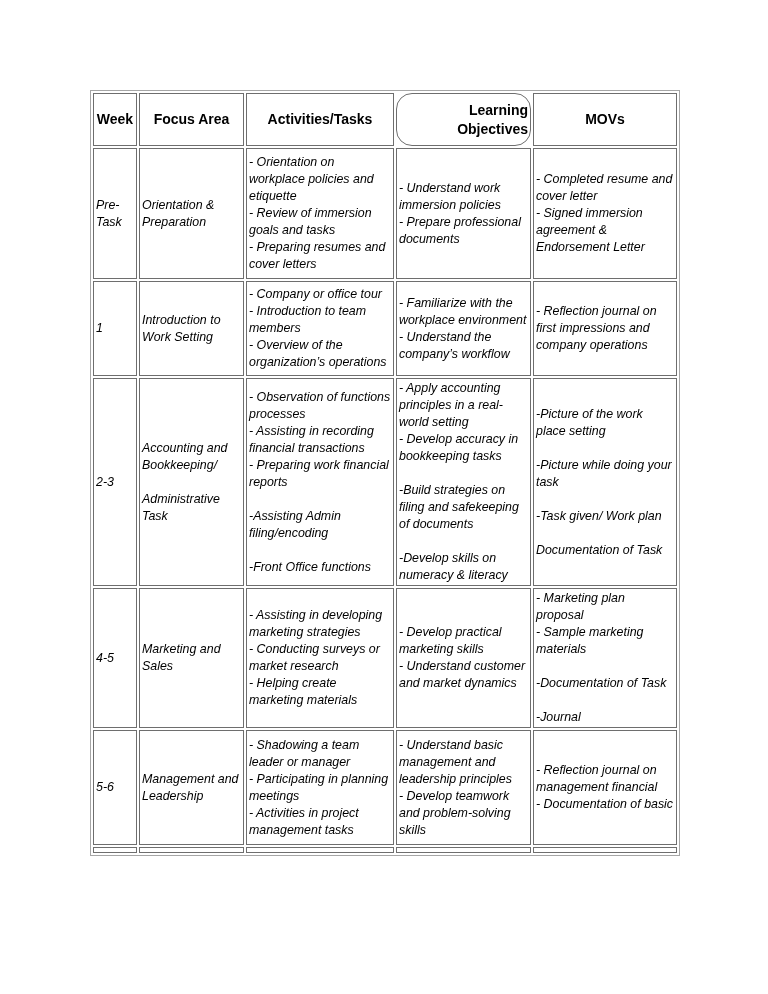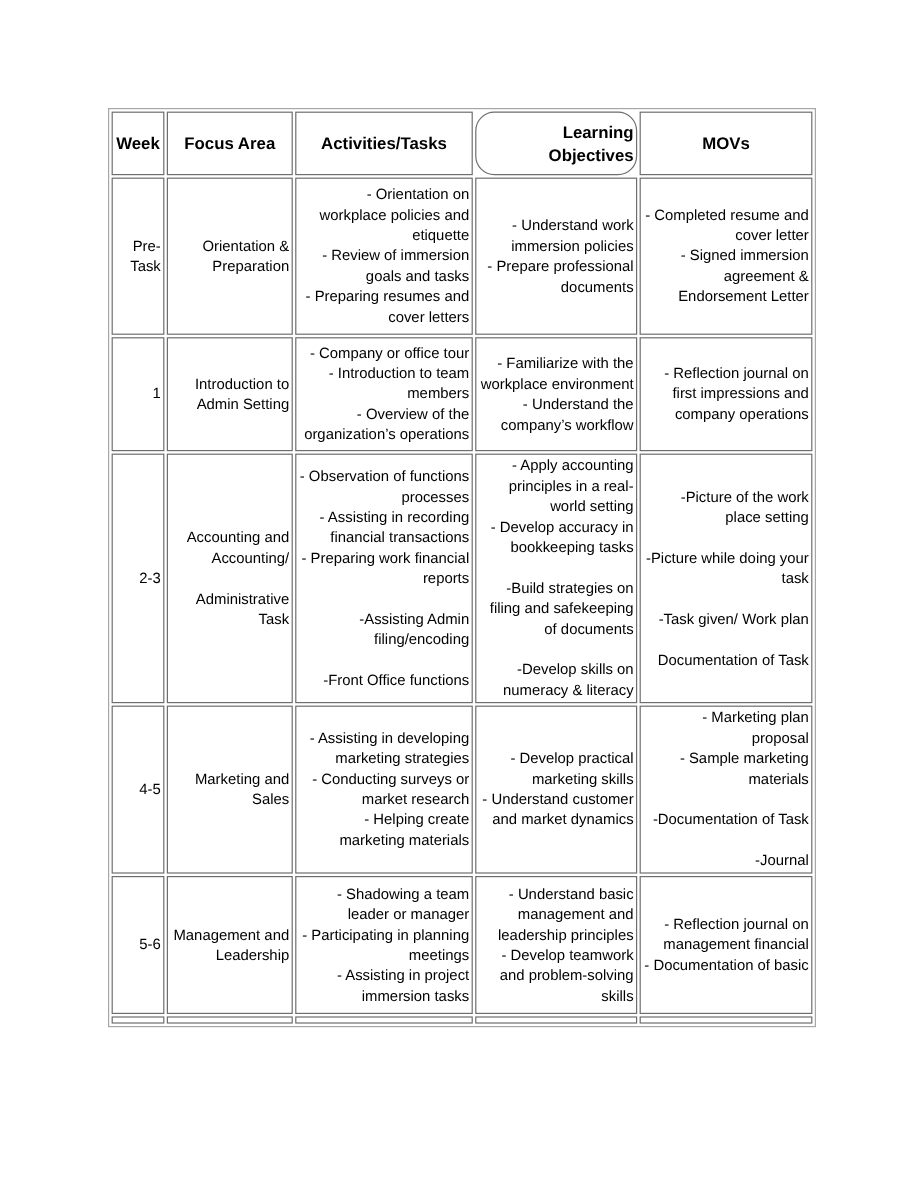--- a/index.html
+++ b/index.html
@@ -21,21 +21,21 @@
   col.cm{width:144px}
   td,th{
     border:1px solid #6e6e6e;
     vertical-align:middle;
     padding:1px 2px;
     overflow:hidden;
     word-wrap:break-word;
   }
   th{font-size:14px;line-height:19px;font-weight:bold;text-align:center;}
   th.left{text-align:right;border-radius:16px;}
-  td{text-align:right;}
+  td{text-align:left;font-style:italic;}
   tr.rh{height:53px}
   tr.r1{height:131px}
   tr.r2{height:95px}
   tr.r3{height:208px}
   tr.r4{height:136px}
   tr.r5{height:115px}
   tr.r6{height:6px}
   .p{margin:0;}
   .p:empty::before{content:"\00a0";}
 </style>
@@ -77,40 +77,40 @@
           </td>
       <td>
             <div class="p">- Completed resume and cover letter</div>
             <div class="p">- Signed immersion agreement &amp; Endorsement Letter</div>
           </td>
     </tr>
 
     <tr class="r2">
       <td>1</td>
       <td>
-            <div class="p">Introduction to Admin Setting</div>
+            <div class="p">Introduction to Work Setting</div>
           </td>
       <td>
             <div class="p">- Company or office tour</div>
             <div class="p">- Introduction to team members</div>
             <div class="p">- Overview of the organization’s operations</div>
           </td>
       <td>
             <div class="p">- Familiarize with the workplace environment</div>
             <div class="p">- Understand the company’s workflow</div>
           </td>
       <td>
             <div class="p">- Reflection journal on first impressions and company operations</div>
           </td>
     </tr>
 
     <tr class="r3">
       <td>2-3</td>
       <td>
-            <div class="p">Accounting and Accounting/</div>
+            <div class="p">Accounting and Bookkeeping/</div>
             <div class="p"></div>
             <div class="p">Administrative Task</div>
           </td>
       <td>
             <div class="p">- Observation of functions processes</div>
             <div class="p">- Assisting in recording financial transactions</div>
             <div class="p">- Preparing work financial reports</div>
             <div class="p"></div>
             <div class="p">-Assisting Admin filing/encoding</div>
             <div class="p"></div>
@@ -160,21 +160,21 @@
     </tr>
 
     <tr class="r5">
       <td>5-6</td>
       <td>
             <div class="p">Management and Leadership</div>
           </td>
       <td>
             <div class="p">- Shadowing a team leader or manager</div>
             <div class="p">- Participating in planning meetings</div>
-            <div class="p">- Assisting in project immersion tasks</div>
+            <div class="p">- Activities in project management tasks</div>
           </td>
       <td>
             <div class="p">- Understand basic management and leadership principles</div>
             <div class="p">- Develop teamwork and problem-solving skills</div>
           </td>
       <td>
             <div class="p">- Reflection journal on management financial</div>
             <div class="p">- Documentation of basic</div>
           </td>
     </tr>

